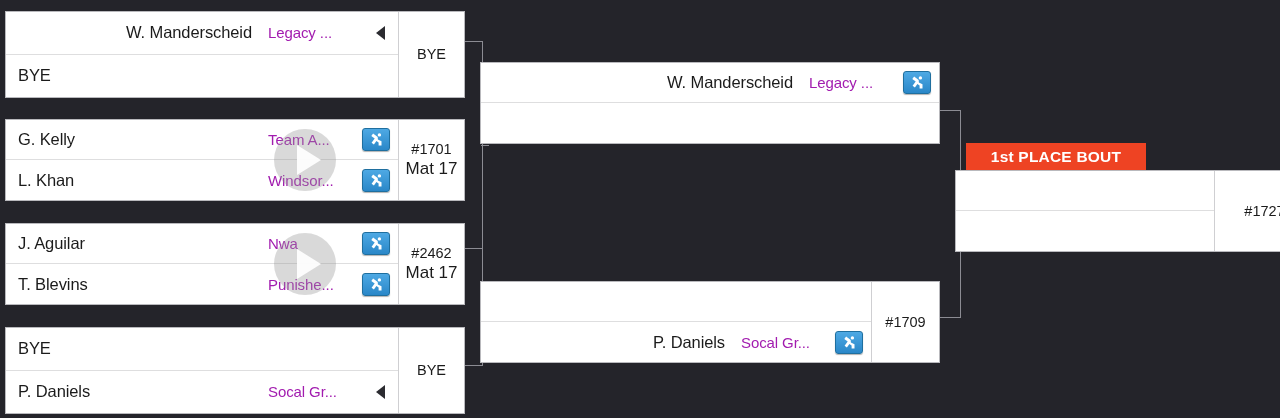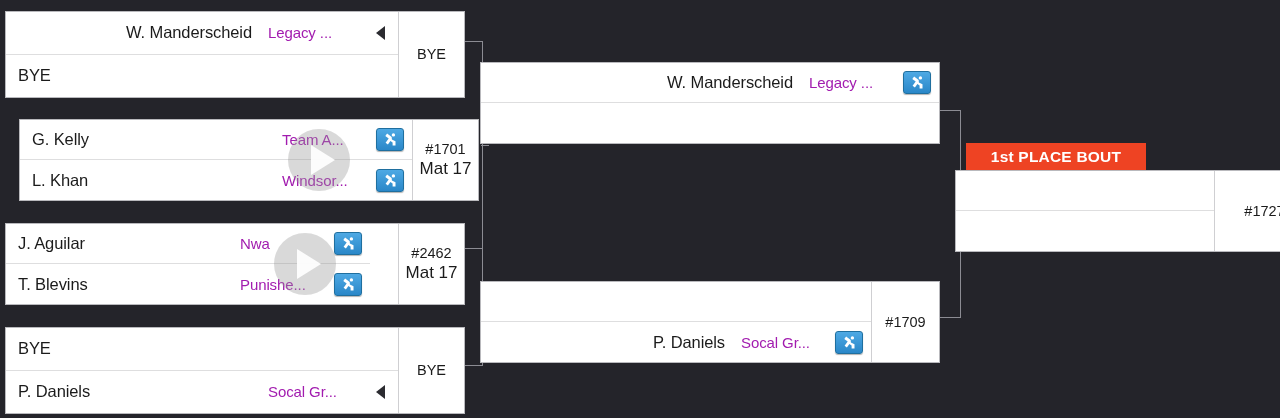--- a/index.html
+++ b/index.html
@@ -202,21 +202,21 @@
         <span class="comp-name" style="text-align:left; padding-right:0;">BYE</span>
         <span class="comp-team"></span>
         <span class="comp-action"></span>
       </div>
     </div>
     <div class="bout-col" style="width:66px;">
       <span class="bout-num">BYE</span>
     </div>
   </div>
 
-  <div class="match" style="left:19px; top:119px; width:460px; height:82px;">
+  <div class="match" style="left:5px; top:119px; width:460px; height:82px;">
     <div class="match-main">
       <div class="competitor top">
         <span class="comp-name" style="text-align:left; padding-right:0;">G. Kelly</span>
         <span class="comp-team">Team A...</span>
         <span class="comp-action">
           <span class="icon-btn">
             <svg width="17" height="15" viewBox="0 0 17 15" aria-hidden="true">
               <path d="M11.4 1.2a1.7 1.7 0 1 1-.02 3.4 1.7 1.7 0 0 1 .02-3.4z" fill="#fff"></path>
               <path d="M9.7 5.1 5.1 1.6 3.3 3.9l3.4 2.6-3.1 4.2 2.3 1.7 2.5-3.4 2.2 1.6v3.0h2.9v-4.4L9.9 7.6z" fill="#fff"></path>
             </svg>
@@ -236,21 +236,21 @@
         </span>
       </div>
       <div class="play-overlay"></div>
     </div>
     <div class="bout-col" style="width:66px;">
       <span class="bout-num">#1701</span>
       <span class="bout-mat">Mat 17</span>
     </div>
   </div>
 
-  <div class="match" style="left:5px; top:223px; width:460px; height:82px;gap:28px;">
+  <div class="match" style="left:5px; top:223px; width:460px; height:82px;">
     <div class="match-main">
       <div class="competitor top">
         <span class="comp-name" style="text-align:left; padding-right:0;">J. Aguilar</span>
         <span class="comp-team">Nwa</span>
         <span class="comp-action">
           <span class="icon-btn">
             <svg width="17" height="15" viewBox="0 0 17 15" aria-hidden="true">
               <path d="M11.4 1.2a1.7 1.7 0 1 1-.02 3.4 1.7 1.7 0 0 1 .02-3.4z" fill="#fff"></path>
               <path d="M9.7 5.1 5.1 1.6 3.3 3.9l3.4 2.6-3.1 4.2 2.3 1.7 2.5-3.4 2.2 1.6v3.0h2.9v-4.4L9.9 7.6z" fill="#fff"></path>
             </svg>

